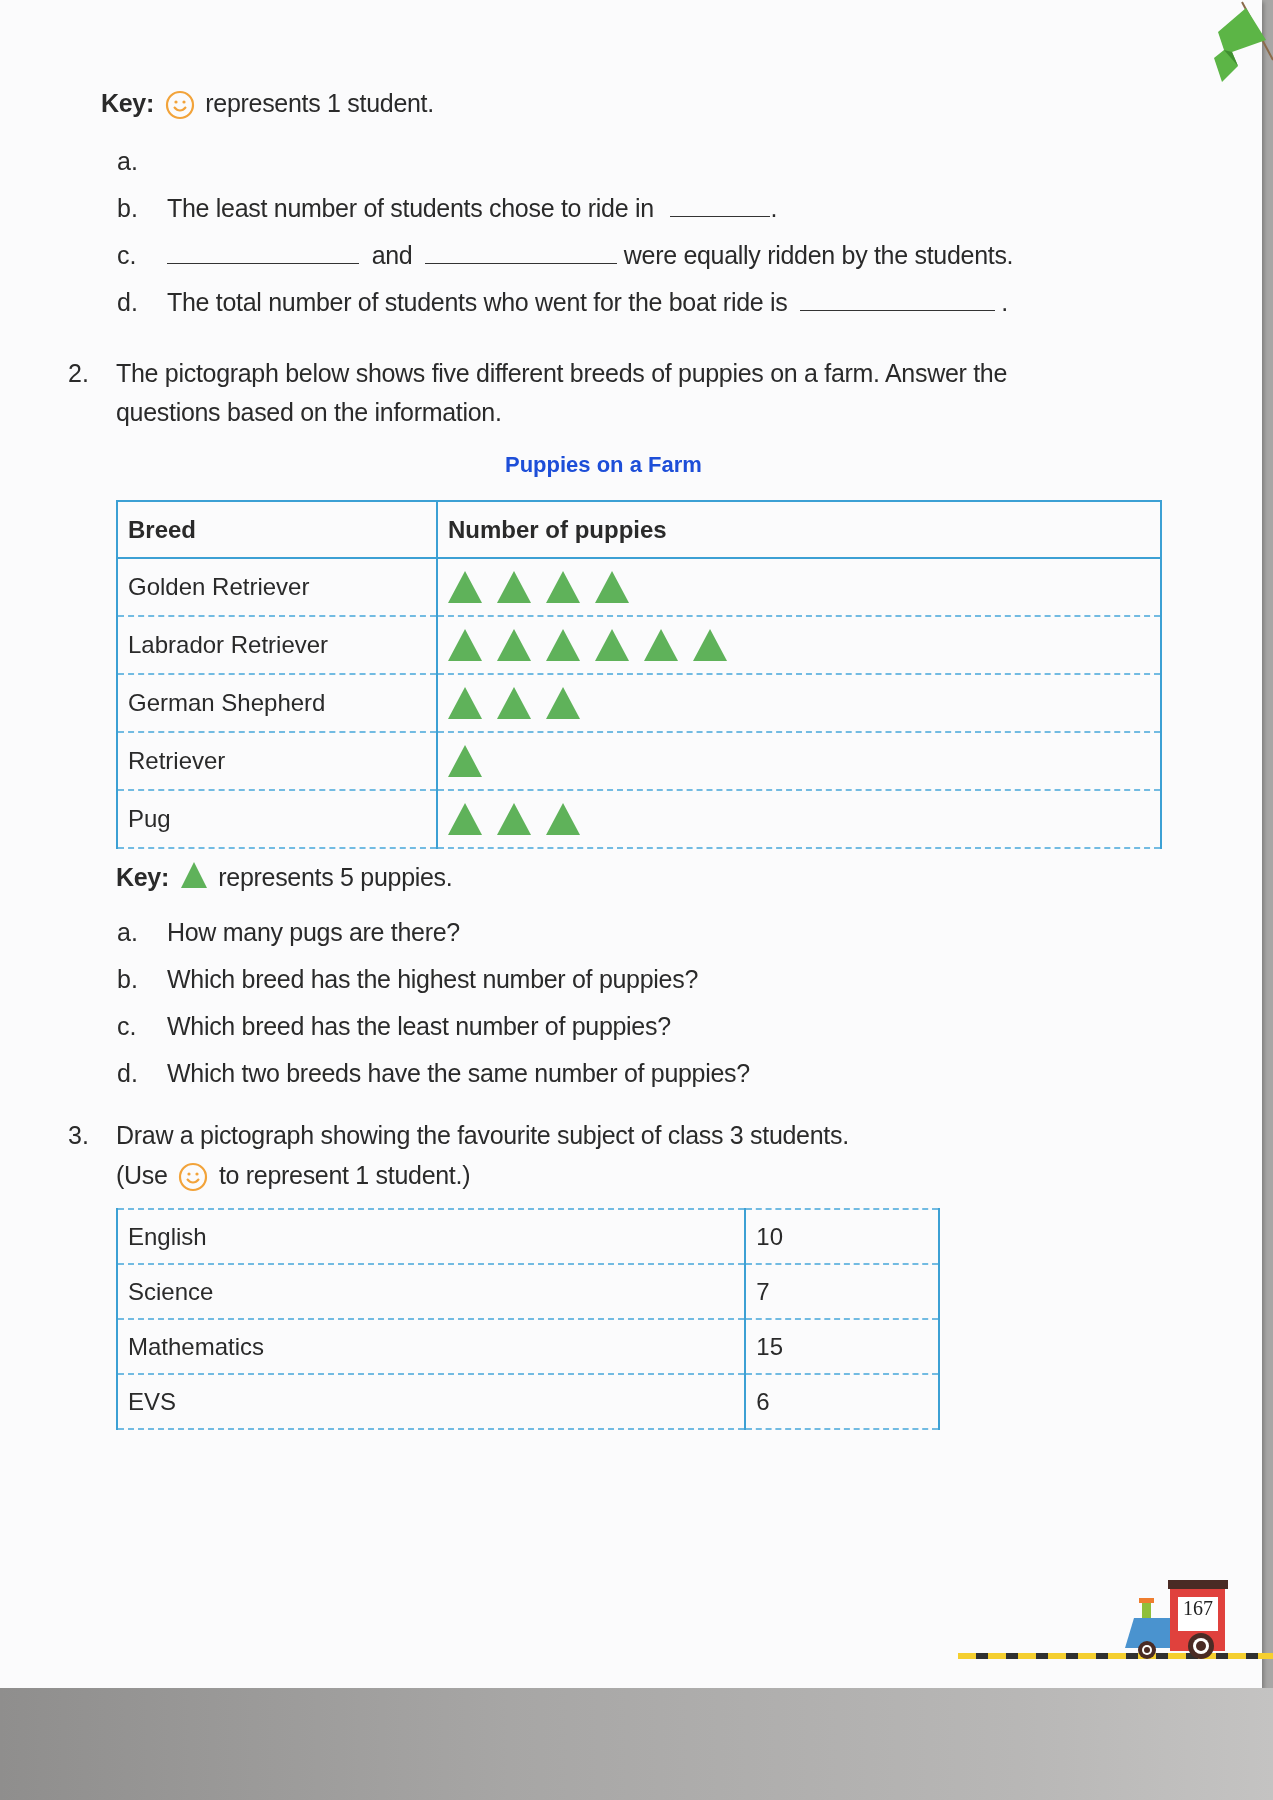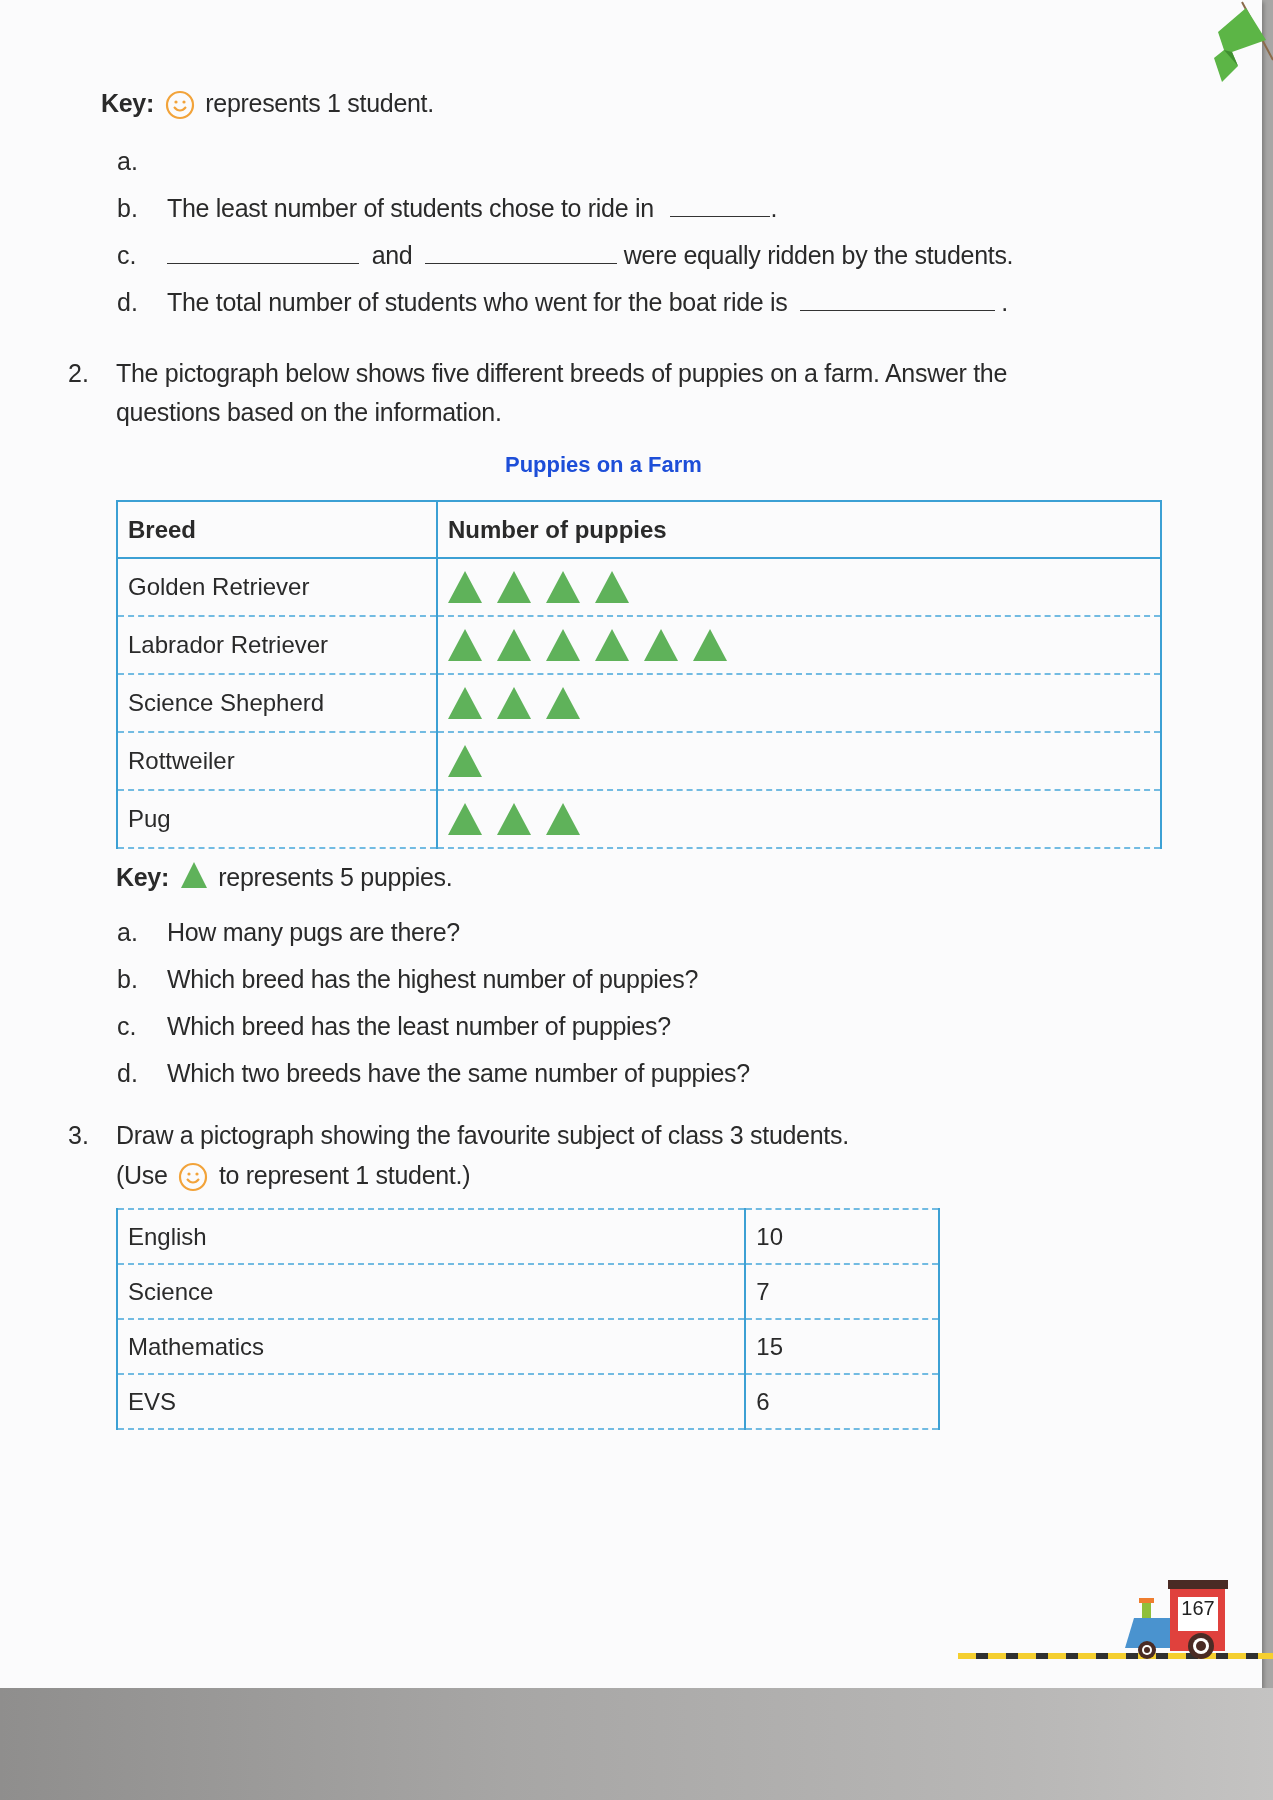--- a/index.html
+++ b/index.html
@@ -98,25 +98,25 @@
     </tr>
     <tr class="body" style="height:56px;">
       <td>Golden Retriever</td>
       <td><span class="tri"></span><span class="tri"></span><span class="tri"></span><span class="tri"></span></td>
     </tr>
     <tr class="body" style="height:56px;">
       <td>Labrador Retriever</td>
       <td><span class="tri"></span><span class="tri"></span><span class="tri"></span><span class="tri"></span><span class="tri"></span><span class="tri"></span></td>
     </tr>
     <tr class="body" style="height:56px;">
-      <td>Science Shepherd</td>
+      <td>German Shepherd</td>
       <td><span class="tri"></span><span class="tri"></span><span class="tri"></span></td>
     </tr>
     <tr class="body" style="height:56px;">
-      <td>Rottweiler</td>
+      <td>Retriever</td>
       <td><span class="tri"></span></td>
     </tr>
     <tr class="body" style="height:56px;">
       <td>Pug</td>
       <td><span class="tri"></span><span class="tri"></span><span class="tri"></span></td>
     </tr>
   </tbody>
     </table>
 
   <div class="txt" style="left:116px; top:861px;">
@@ -178,16 +178,16 @@
     <polygon points="3,72 12,42 48,42 48,72" fill="#4a93cf"></polygon>
     <rect x="20" y="26" width="9" height="16" fill="#8fbf3a"></rect>
     <rect x="17" y="22" width="15" height="5" fill="#ef7d2f"></rect>
     <circle cx="25" cy="74" r="9" fill="#4a2b25"></circle>
       <circle cx="25" cy="74" r="5" fill="#ffffff"></circle>
       <circle cx="25" cy="74" r="3" fill="#4a2b25"></circle>
     <circle cx="79" cy="70" r="13" fill="#4a2b25"></circle>
       <circle cx="79" cy="70" r="8" fill="#ffffff"></circle>
       <circle cx="79" cy="70" r="5" fill="#4a2b25"></circle>
   </svg>
-  <div style="position:absolute; left:1178px; top:1597px; width:40px; text-align:center; font-family:Liberation Sans, sans-serif; font-size:20px; color:#222;">167</div>
+  <div style="position:absolute; left:1178px; top:1597px; width:40px; text-align:center; font-family:Liberation Serif, serif; font-size:20px; color:#222;">167</div>
 </div>
 
 <div class="shadow-bottom"></div>
 
 </body></html>

